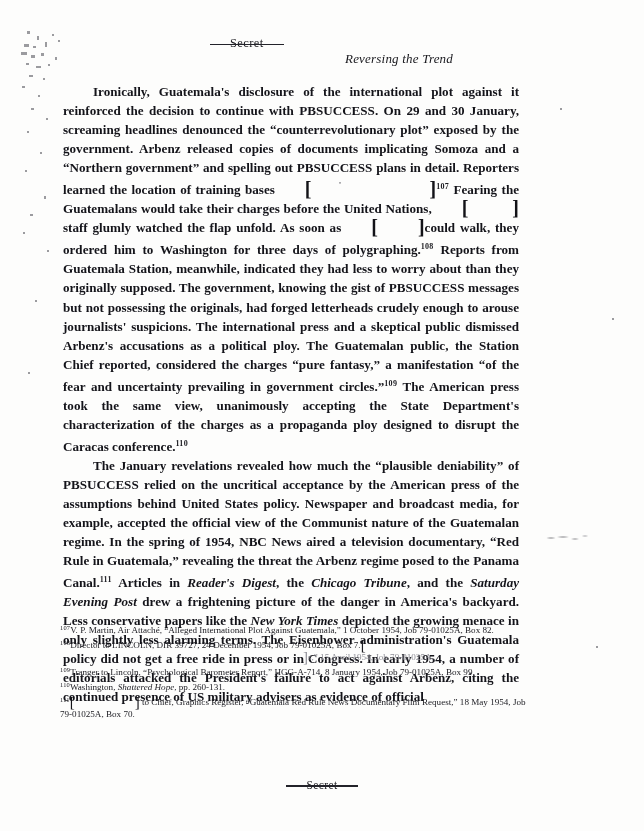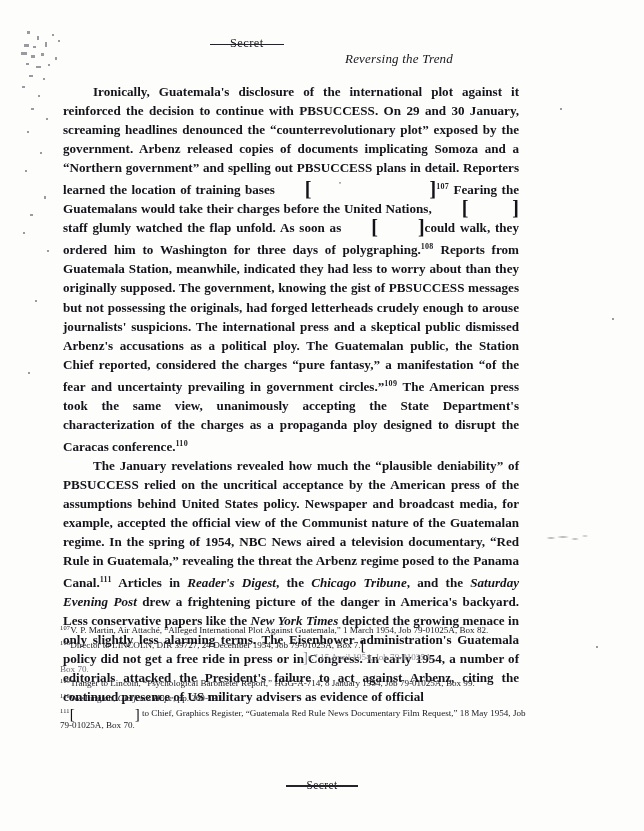--- a/index.html
+++ b/index.html
@@ -241,29 +241,28 @@
   <div class="body-block">
 
     <p><span>Ironically, Guatemala's disclosure of the international plot against it reinforced the decision to continue with PBSUCCESS. On 29 and 30 January, screaming headlines denounced the “counterrevolutionary plot” exposed by the government. Arbenz released copies of documents implicating Somoza and a “Northern government” and spelling out PBSUCCESS plans in detail. Reporters learned the location of training bases</span><span class="redact"><span class="br">[</span><span class="gap" style="width:118px"></span><span class="tick" style="left:34px">'</span><span class="br">]</span></span><sup class="fn">107</sup> <span>Fearing the Guatemalans would take their charges before the United Nations,</span><span class="redact"><span class="br">[</span><span class="gap" style="width:44px"></span><span class="br">]</span></span> <span>staff glumly watched the flap unfold. As soon as</span><span class="redact"><span class="br">[</span><span class="gap" style="width:40px"></span><span class="br">]</span></span><span>could walk, they ordered him to Washington for three days of polygraphing.</span><sup class="fn">108</sup> <span>Reports from Guatemala Station, meanwhile, indicated they had less to worry about than they originally supposed. The government, knowing the gist of PBSUCCESS messages but not possessing the originals, had forged letterheads crudely enough to arouse journalists' suspicions. The international press and a skeptical public dismissed Arbenz's accusations as a political ploy. The Guatemalan public, the Station Chief reported, considered the charges “pure fantasy,” a manifestation “of the fear and uncertainty prevailing in government circles.”</span><sup class="fn">109</sup> <span>The American press took the same view, unanimously accepting the State Department's characterization of the charges as a propaganda ploy designed to disrupt the Caracas conference.</span><sup class="fn">110</sup></p>
 
     <p><span>The January revelations revealed how much the “plausible deniability” of PBSUCCESS relied on the uncritical acceptance by the American press of the assumptions behind United States policy. Newspaper and broadcast media, for example, accepted the official view of the Communist nature of the Guatemalan regime. In the spring of 1954, NBC News aired a television documentary, “Red Rule in Guatemala,” revealing the threat the Arbenz regime posed to the Panama Canal.</span><sup class="fn">111</sup> <span>Articles in</span> <i>Reader's Digest</i><span>, the</span> <i>Chicago Tribune</i><span>, and the</span> <i>Saturday Evening Post</i> <span>drew a frightening picture of the danger in America's backyard. Less conservative papers like the</span> <i>New York Times</i> <span>depicted the growing menace in only slightly less alarming terms. The Eisenhower administration's Guatemala policy did not get a free ride in press or in Congress. In early 1954, a number of editorials attacked the President's failure to act against Arbenz, citing the continued presence of US military advisers as evidence of official</span></p>
 
   </div>
 
   <div class="footnotes">
 
-    <p class="fnote"><sup>107</sup><span>V. P. Martin, Air Attaché, “Alleged International Plot Against Guatemala,” 1 March 1954, Job 79-01025A, Box 82.</span></p>
+    <p class="fnote"><sup>107</sup><span>V. P. Martin, Air Attaché, “Alleged International Plot Against Guatemala,” 1 October 1954, Job 79-01025A, Box 82.</span></p>
 
     <p class="fnote"><sup>108</sup><span>Director to LINCOLN, DIR 39727, 24 December 1954, Job 79-01025A, Box 7.</span><span class="br">[</span></p>
     <p class="fnote fn-indent-line faded"><span class="br">]</span><span>s,” 15 April 1954, Job 79-01025A,</span></p>
-    <p class="fnote faded-strong">Box 70.</p>
 
     <p class="fnote"><sup>109</sup><span>Tranger to Lincoln, “Psychological Barometer Report,” HGG-A-714, 8 January 1954, Job 79-01025A, Box 99.</span></p>
 
-    <p class="fnote"><sup>110</sup><span>Washington,</span> <i>Gleijeses Hope</i><span>, pp. 260-131.</span></p>
+    <p class="fnote"><sup>110</sup><span>Washington,</span> <i>Shattered Hope</i><span>, pp. 260-131.</span></p>
 
     <p class="fnote"><sup>111</sup><span class="redact"><span class="br">[</span><span class="gap" style="width:60px"></span><span class="br">]</span></span> <span>to Chief, Graphics Register, “Guatemala Red Rule News Documentary Film Request,” 18 May 1954, Job 79-01025A, Box 70.</span></p>
 
   </div>
 
   <div class="footer">
     <div class="classification-bottom">
       <span>Secret</span>
       <span class="strike-rule"></span>
     </div>

